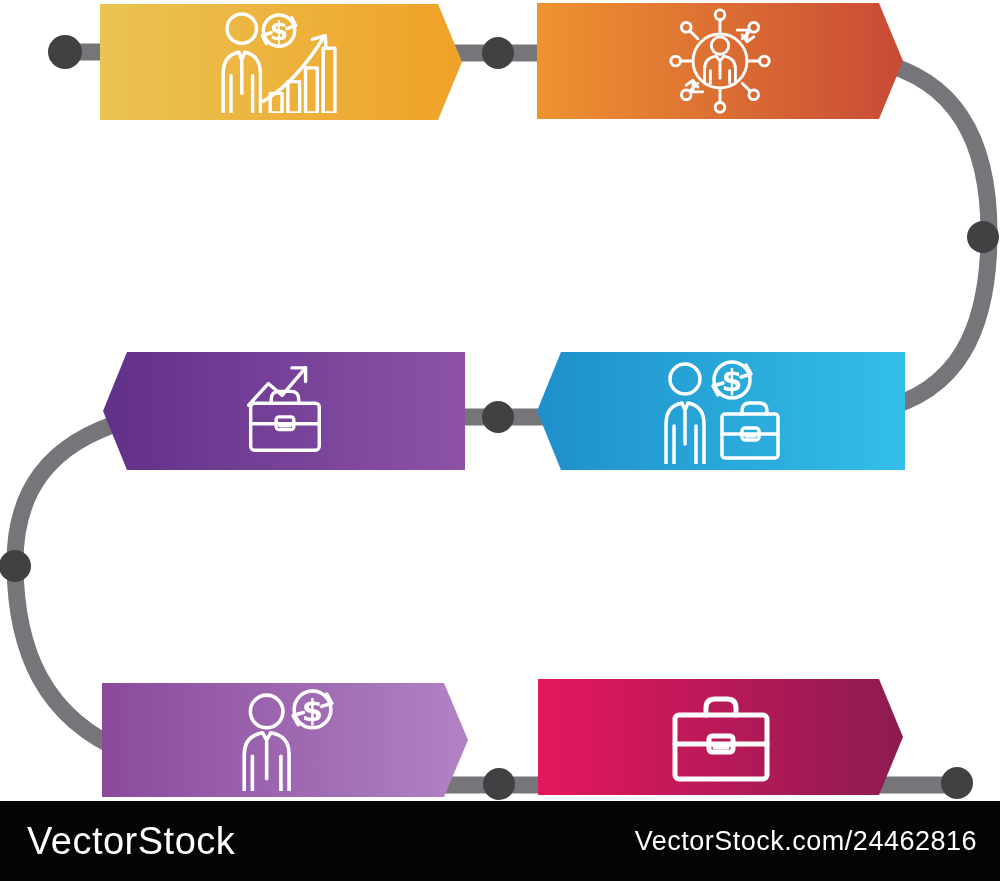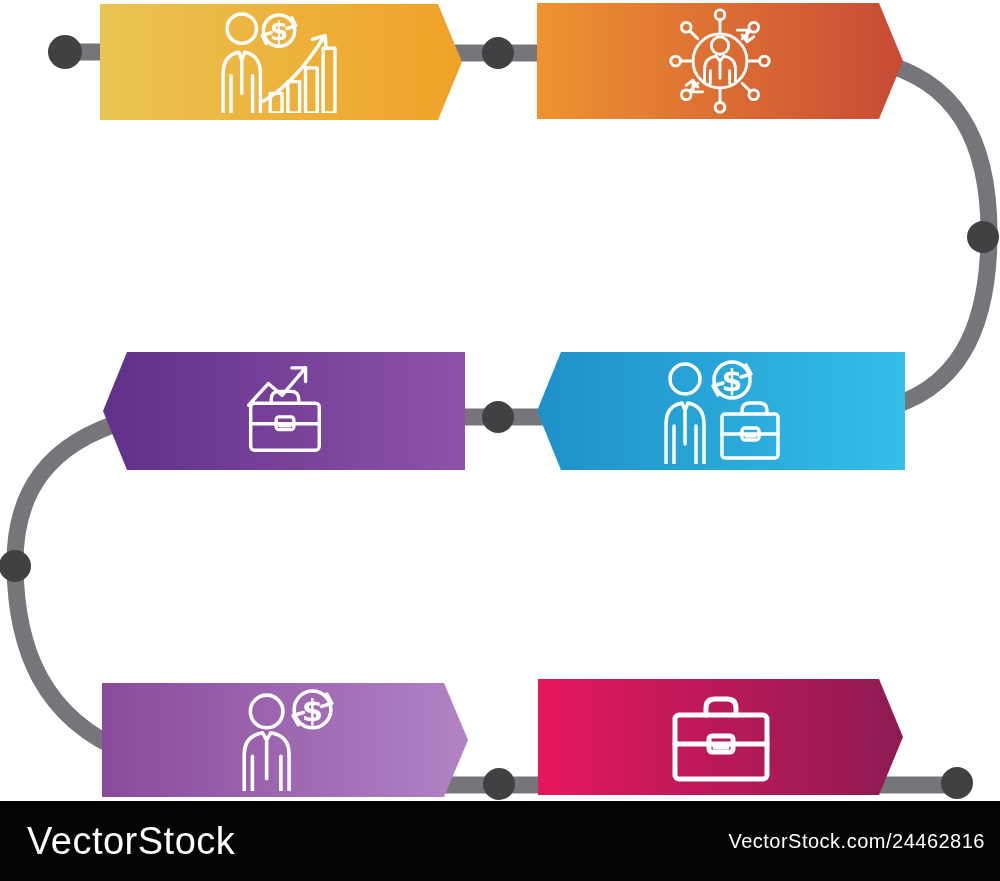--- a/index.html
+++ b/index.html
@@ -20,24 +20,24 @@
   .b3{left:103px;top:352px;width:362px;height:118px;}
   .b4{left:537px;top:352px;width:368px;height:118px;}
   .b5{left:102px;top:683px;width:366px;height:114px;}
   .b6{left:538px;top:679px;width:365px;height:116px;}
   .ic{stroke:var(--icon-stroke,#fff);fill:none;stroke-width:3.5;stroke-linecap:round;stroke-linejoin:round;}
   .ic-thin{stroke-width:3;}
   .ic-text{fill:var(--icon-stroke,#fff);stroke:none;font-weight:bold;font-family:"DejaVu Sans",sans-serif;}
   .watermark-bar{
     position:absolute;left:0;top:801px;width:1000px;height:80px;z-index:2;
     background:var(--wm-bg,#040404);display:flex;align-items:center;justify-content:space-between;
-    box-sizing:border-box;padding:0 15px 0 27px;
+    box-sizing:border-box;padding:0 23px 0 27px;
   }
   .wm-brand{color:var(--wm-text,#fff);font-size:38px;letter-spacing:0.5px;}
-  .wm-credit{color:var(--wm-text,#fff);font-size:20px;letter-spacing:0.5px;}
+  .wm-credit{color:var(--wm-text,#fff);font-size:27px;letter-spacing:0.5px;}
 </style>
 </head>
 <body>
 
 <div class="stage">
 
   <svg class="connectors" width="1000" height="881" viewBox="0 0 1000 881">
     <path class="track" d="M 63 52 H 115"></path>
     <path class="track" d="M 445 53 H 555"></path>
     <path class="track" d="M 878 62 C 955 80 990 140 989 237 C 988 330 958 392 878 410"></path>

